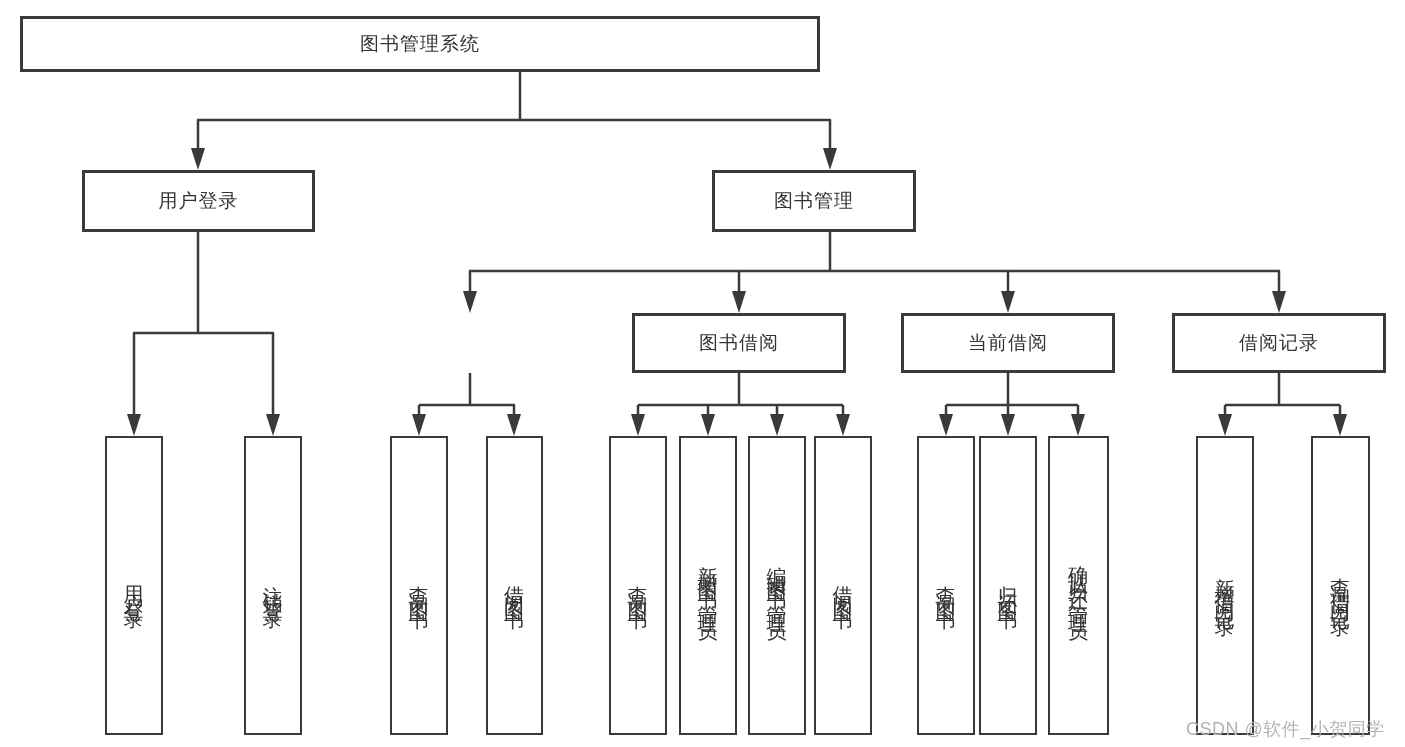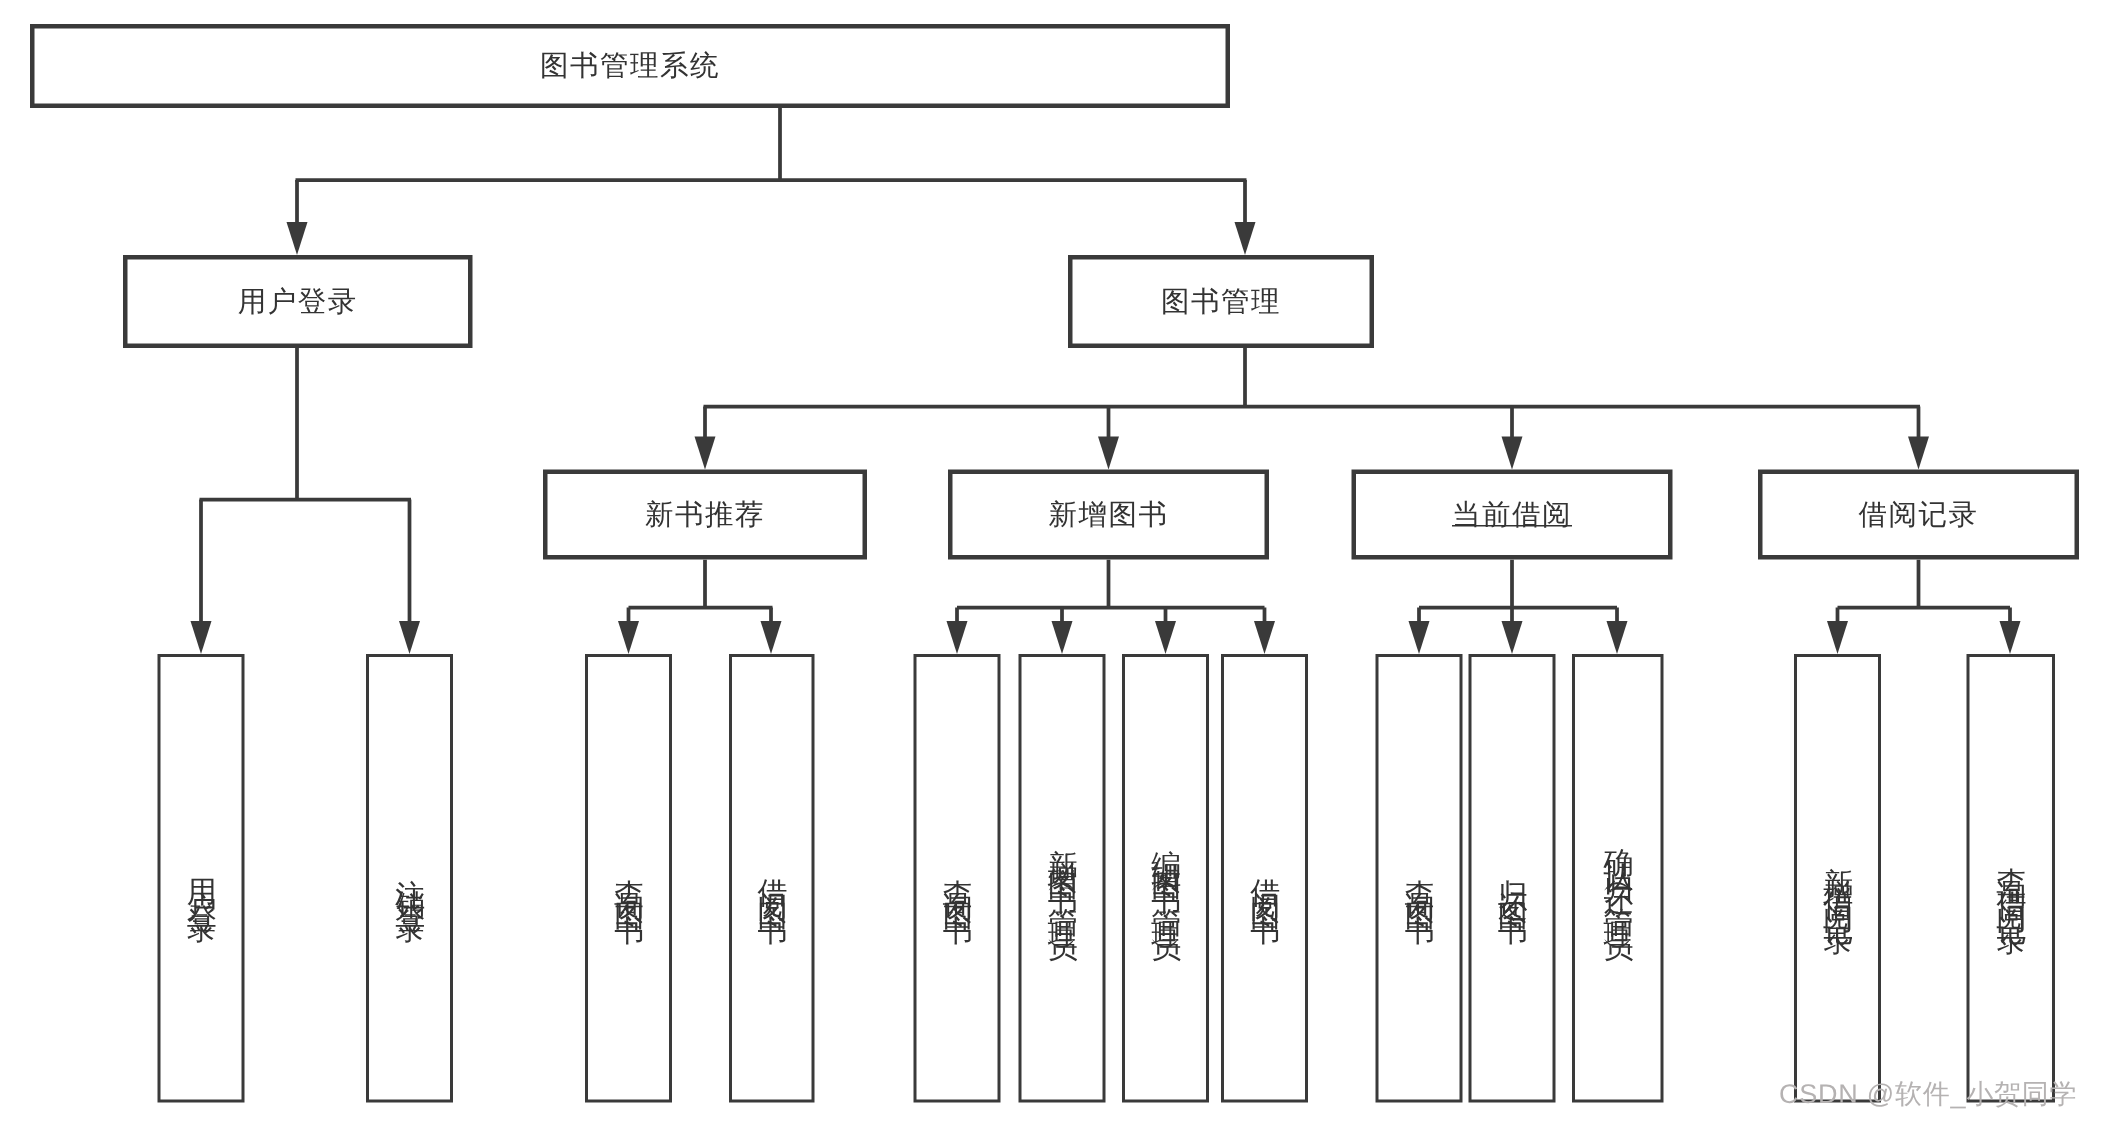--- a/index.html
+++ b/index.html
@@ -137,27 +137,24 @@
     <span>图书管理系统</span>
   </div>
 
   <div class="box" style="left:82px; top:170px; width:233px; height:62px;">
     <span>用户登录</span>
   </div>
   <div class="box" style="left:712px; top:170px; width:204px; height:62px;">
     <span>图书管理</span>
   </div>
 
-  <div class="box" style="left:362px; top:313px; width:216px; height:60px;">
-    <span>新书推荐</span>
-  </div>
   <div class="box" style="left:632px; top:313px; width:214px; height:60px;">
-    <span>新增图书</span>
-  </div>
-  <div class="box" style="left:901px; top:313px; width:214px; height:60px;text-decoration:underline;">
+    <span>图书借阅</span>
+  </div>
+  <div class="box" style="left:901px; top:313px; width:214px; height:60px;">
     <span>当前借阅</span>
   </div>
   <div class="box" style="left:1172px; top:313px; width:214px; height:60px;">
     <span>借阅记录</span>
   </div>
 
   <div class="leaf" style="left:105px; width:58px;">
     <span>用户登录</span>
   </div>
   <div class="leaf" style="left:244px; width:58px;">

